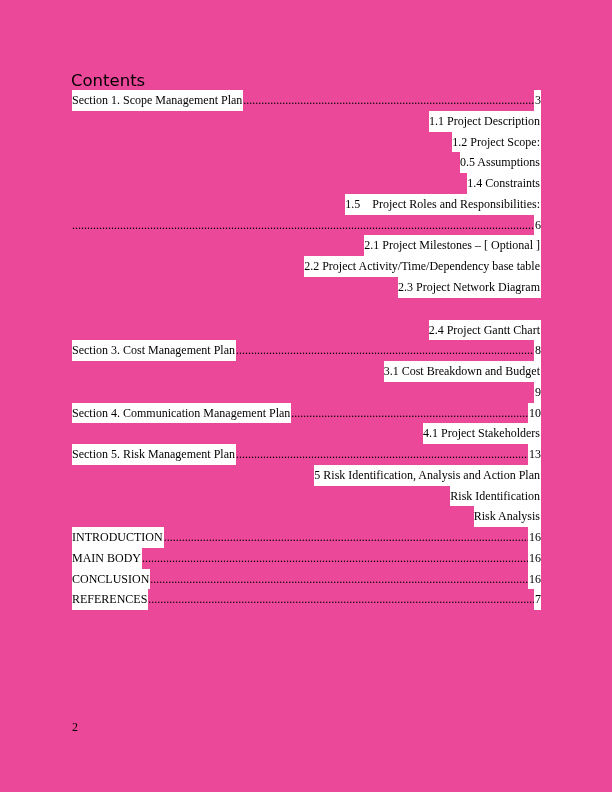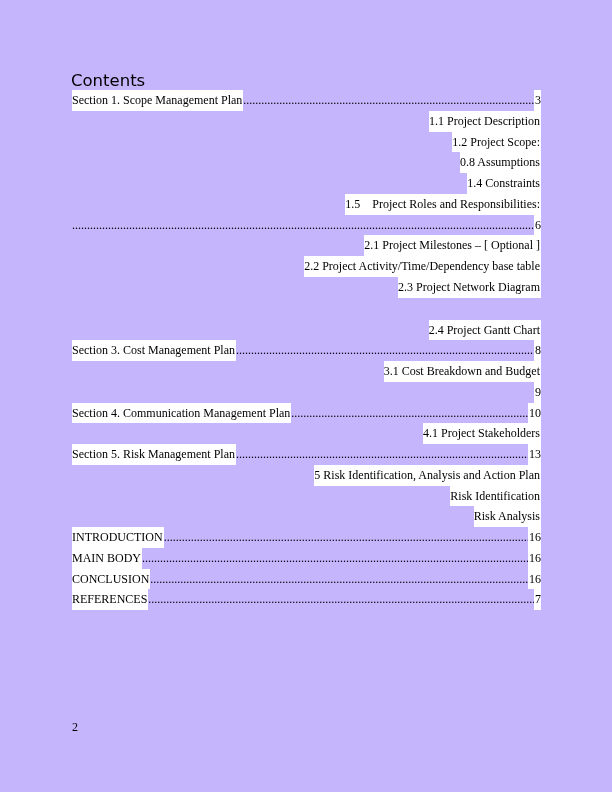--- a/index.html
+++ b/index.html
@@ -1,17 +1,17 @@
 <!DOCTYPE html>
 <html><head>
   <meta charset="utf-8">
   <style>
     html, body { margin: 0; padding: 0; background: #ffffff; }
     body { width: 612px; height: 792px; position: relative; overflow: hidden; }
-    .page { position: absolute; left: 0; top: 0; width: 612px; height: 792px; background: #c4b5fd; }
+    .page { position: absolute; left: 0; top: 0; width: 612px; height: 792px; background: #ec4899; }
     .toc-title {
       position: absolute; left: 71px; top: 71px;
       font-family: "DejaVu Sans", sans-serif; font-size: 16.5px; color: #000;
       line-height: 20px; margin: 0; font-weight: normal;
     }
     .toc { position: absolute; left: 72px; top: 90px; width: 469px; margin: 0; padding: 0; list-style: none; }
     .toc-row {
       position: relative; height: 20.75px; display: flex; align-items: flex-end;
       font-family: "Liberation Serif", serif; font-size: 12px; color: #000;
       line-height: 20.75px; white-space: nowrap; overflow: hidden;
@@ -48,21 +48,21 @@
         <span class="toc-label">1.1 Project Description</span>
         <span class="toc-leader"></span>
         <span class="toc-page">3</span>
       </li>
     <li class="toc-row level-2">
         <span class="toc-label">1.2 Project Scope:</span>
         <span class="toc-leader"></span>
         <span class="toc-page">3</span>
       </li>
     <li class="toc-row level-2">
-        <span class="toc-label">0.8 Assumptions</span>
+        <span class="toc-label">0.5 Assumptions</span>
         <span class="toc-leader"></span>
         <span class="toc-page">4</span>
       </li>
     <li class="toc-row level-2">
         <span class="toc-label">1.4 Constraints</span>
         <span class="toc-leader"></span>
         <span class="toc-page">4</span>
       </li>
     <li class="toc-row level-2">
         <span class="toc-label">1.5&nbsp;&nbsp;&nbsp;&nbsp;Project Roles and Responsibilities:</span>

